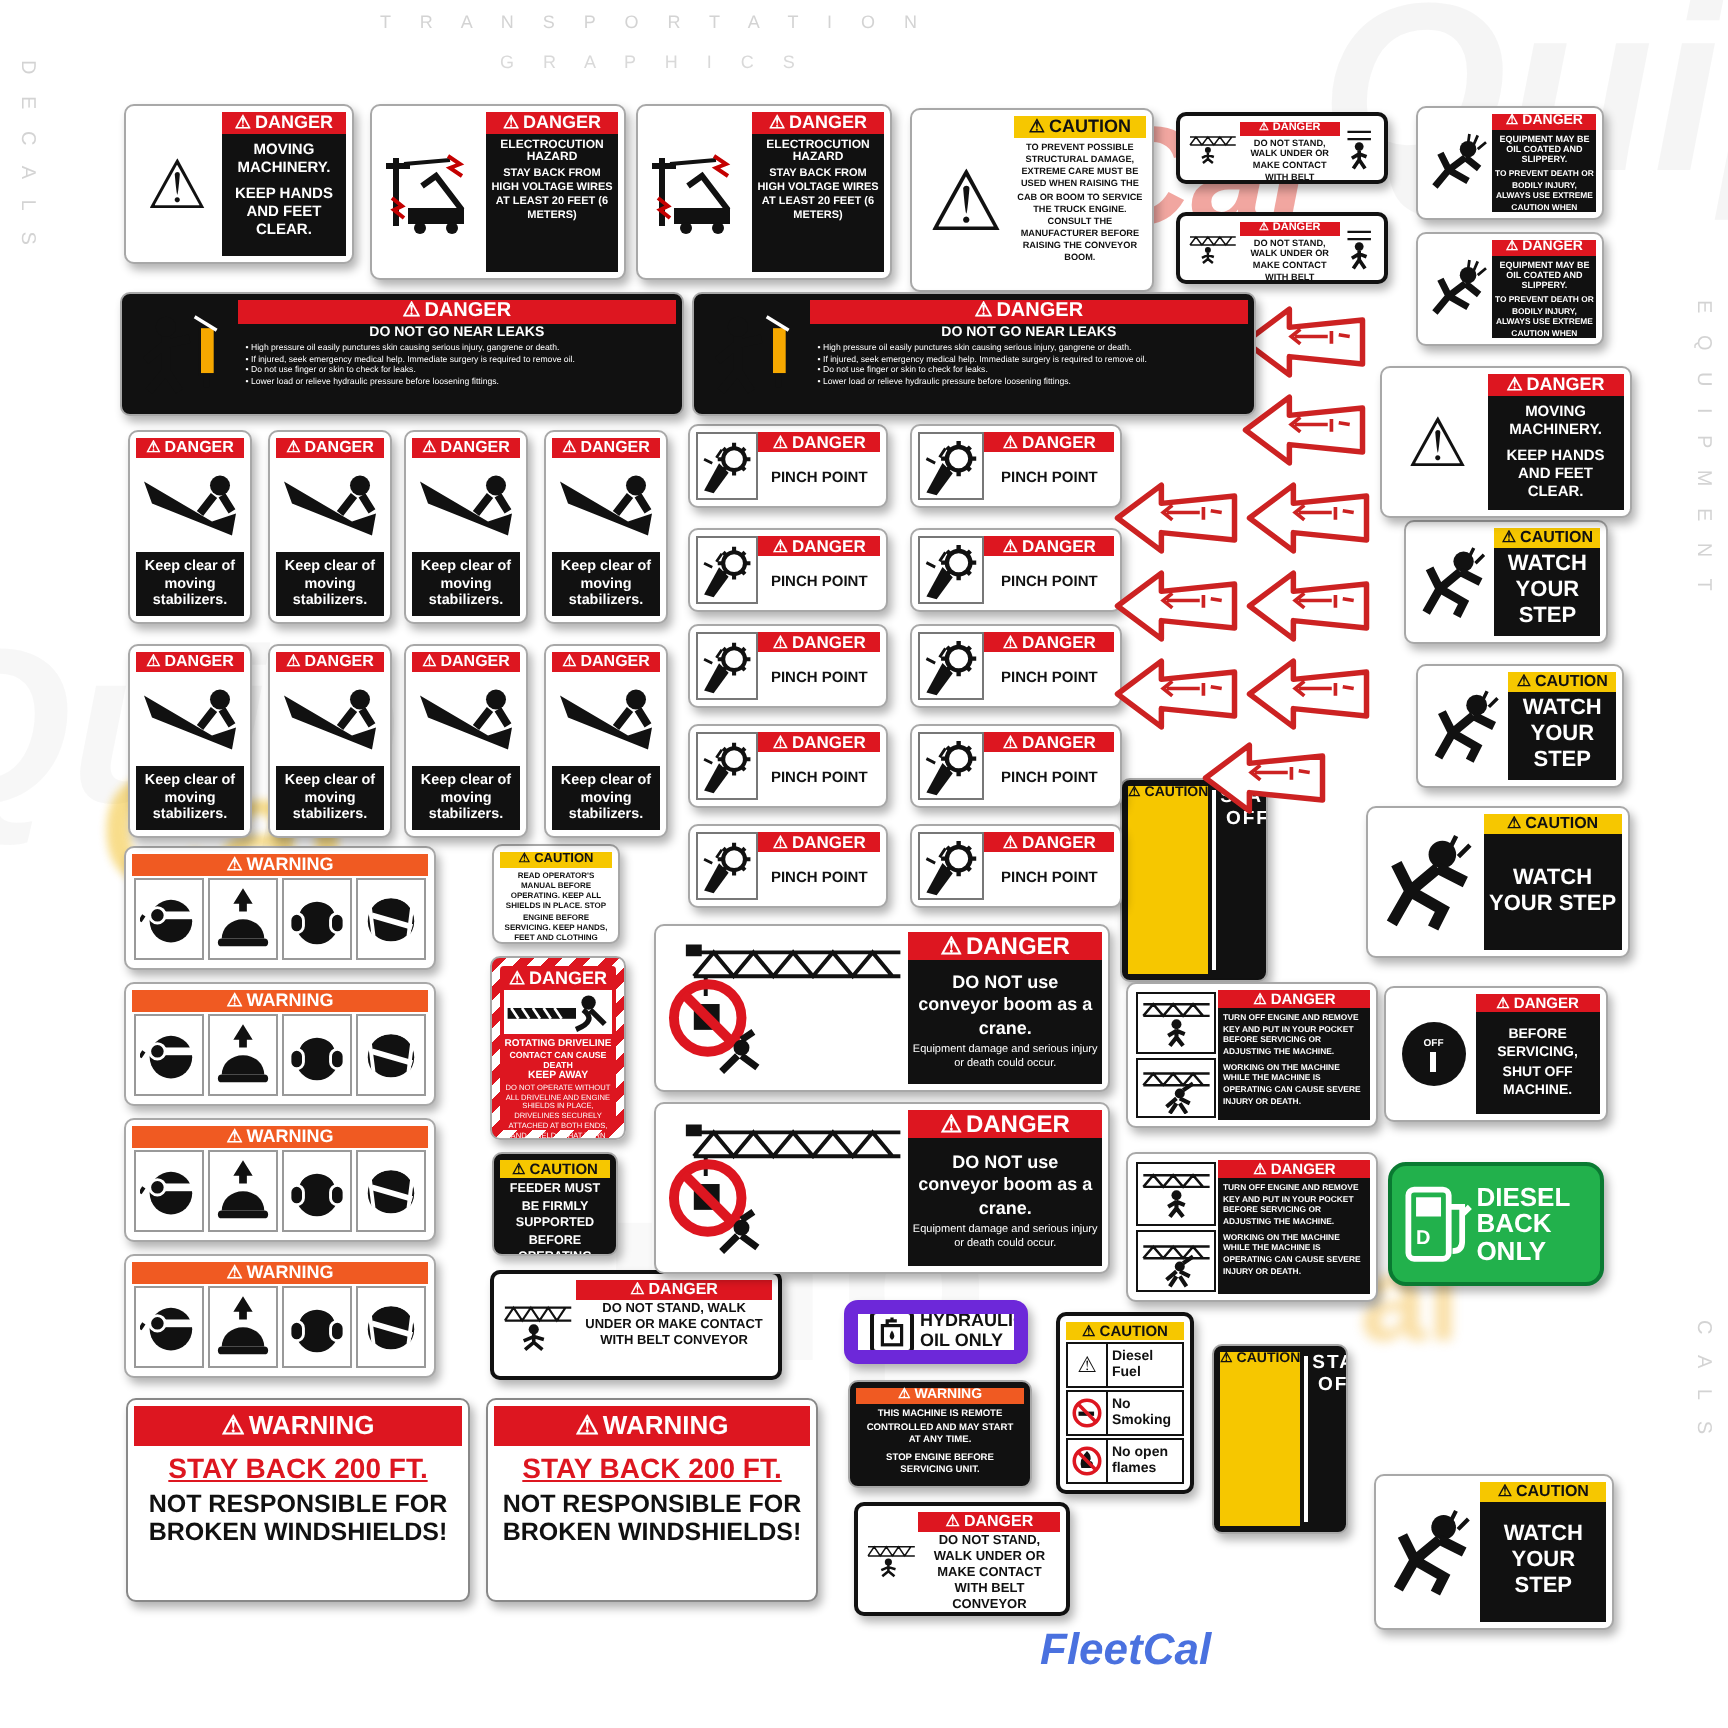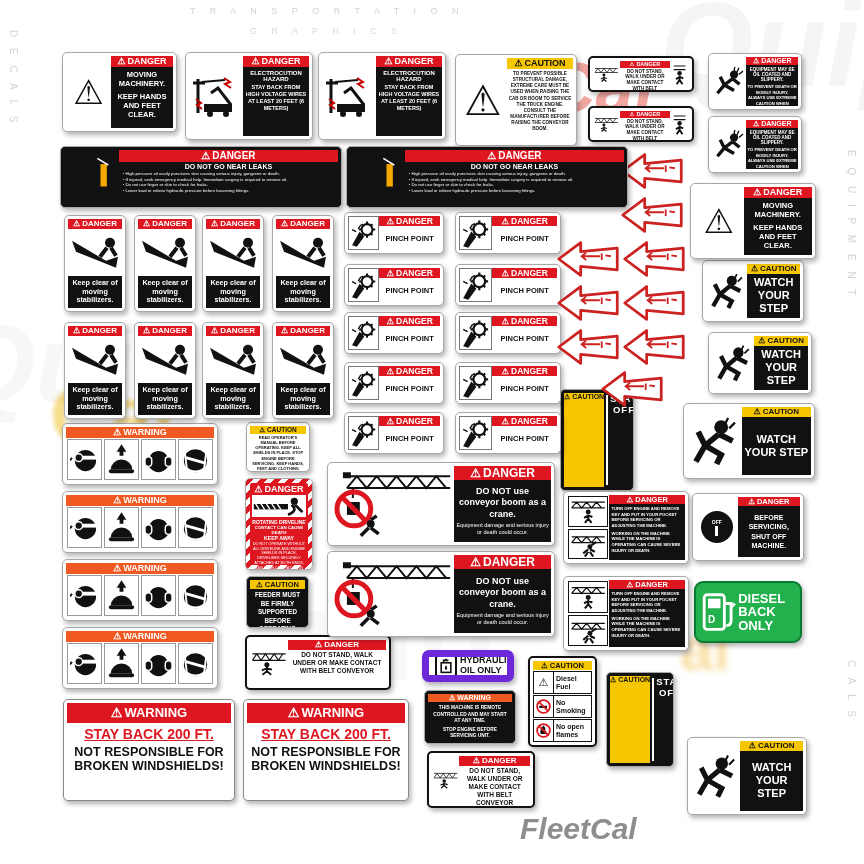--- a/index.html
+++ b/index.html
@@ -8,21 +8,21 @@
   
   .wm{position:absolute;z-index:1;color:#c9c9c9;user-select:none;}
   .wm-top{top:6px;left:190px;font-size:9px;letter-spacing:6px;opacity:.8;}
   .wm-top2{top:26px;left:250px;font-size:9px;letter-spacing:6px;opacity:.7;}
   .wm-ghost1{top:-25px;left:660px;font-size:120px;font-weight:bold;font-style:italic;opacity:.18;}
   .wm-ghost2{top:300px;left:-50px;font-size:110px;font-weight:bold;font-style:italic;opacity:.14;}
   .wm-ghost3{top:560px;left:300px;font-size:130px;font-weight:bold;opacity:.10;}
   .wm-script{top:48px;left:545px;font-size:70px;font-weight:bold;font-style:italic;color:#e23b2e;opacity:.45;}
   .wm-yellow{top:370px;left:50px;font-size:80px;font-weight:bold;color:#f0b400;opacity:.45;filter:blur(2px);}
   .wm-yellow2{top:615px;left:680px;font-size:60px;font-weight:bold;color:#f0a400;opacity:.35;filter:blur(3px);}
-  .wm-bottom{top:812px;left:520px;font-size:30px;font-weight:bold;font-style:italic;color:#737373;opacity:.8;}
+  .wm-bottom{top:812px;left:520px;font-size:22px;font-weight:bold;font-style:italic;color:#1d4ed8;opacity:.8;}
   .wm-vert{writing-mode:vertical-rl;font-size:10px;letter-spacing:4px;opacity:.8;}
   .wm-v1{top:150px;left:846px;}
   .wm-v2{top:30px;left:8px;}
   .wm-v3{top:660px;left:846px;}
   
   .decal{position:absolute;z-index:2;background:#fff;border:1px solid #a8a8a8;border-radius:5px;
          box-shadow:2px 3px 5px rgba(0,0,0,.3);box-sizing:border-box;padding:3px;display:flex;overflow:hidden;}
   .decal *{box-sizing:border-box;}
   .hdr-red{background:#dd1620;color:#fff;font-weight:bold;text-align:center;line-height:1.2;flex:0 0 auto;}
   .hdr-yel{background:#f6c700;color:#111;font-weight:bold;text-align:center;line-height:1.2;flex:0 0 auto;}

